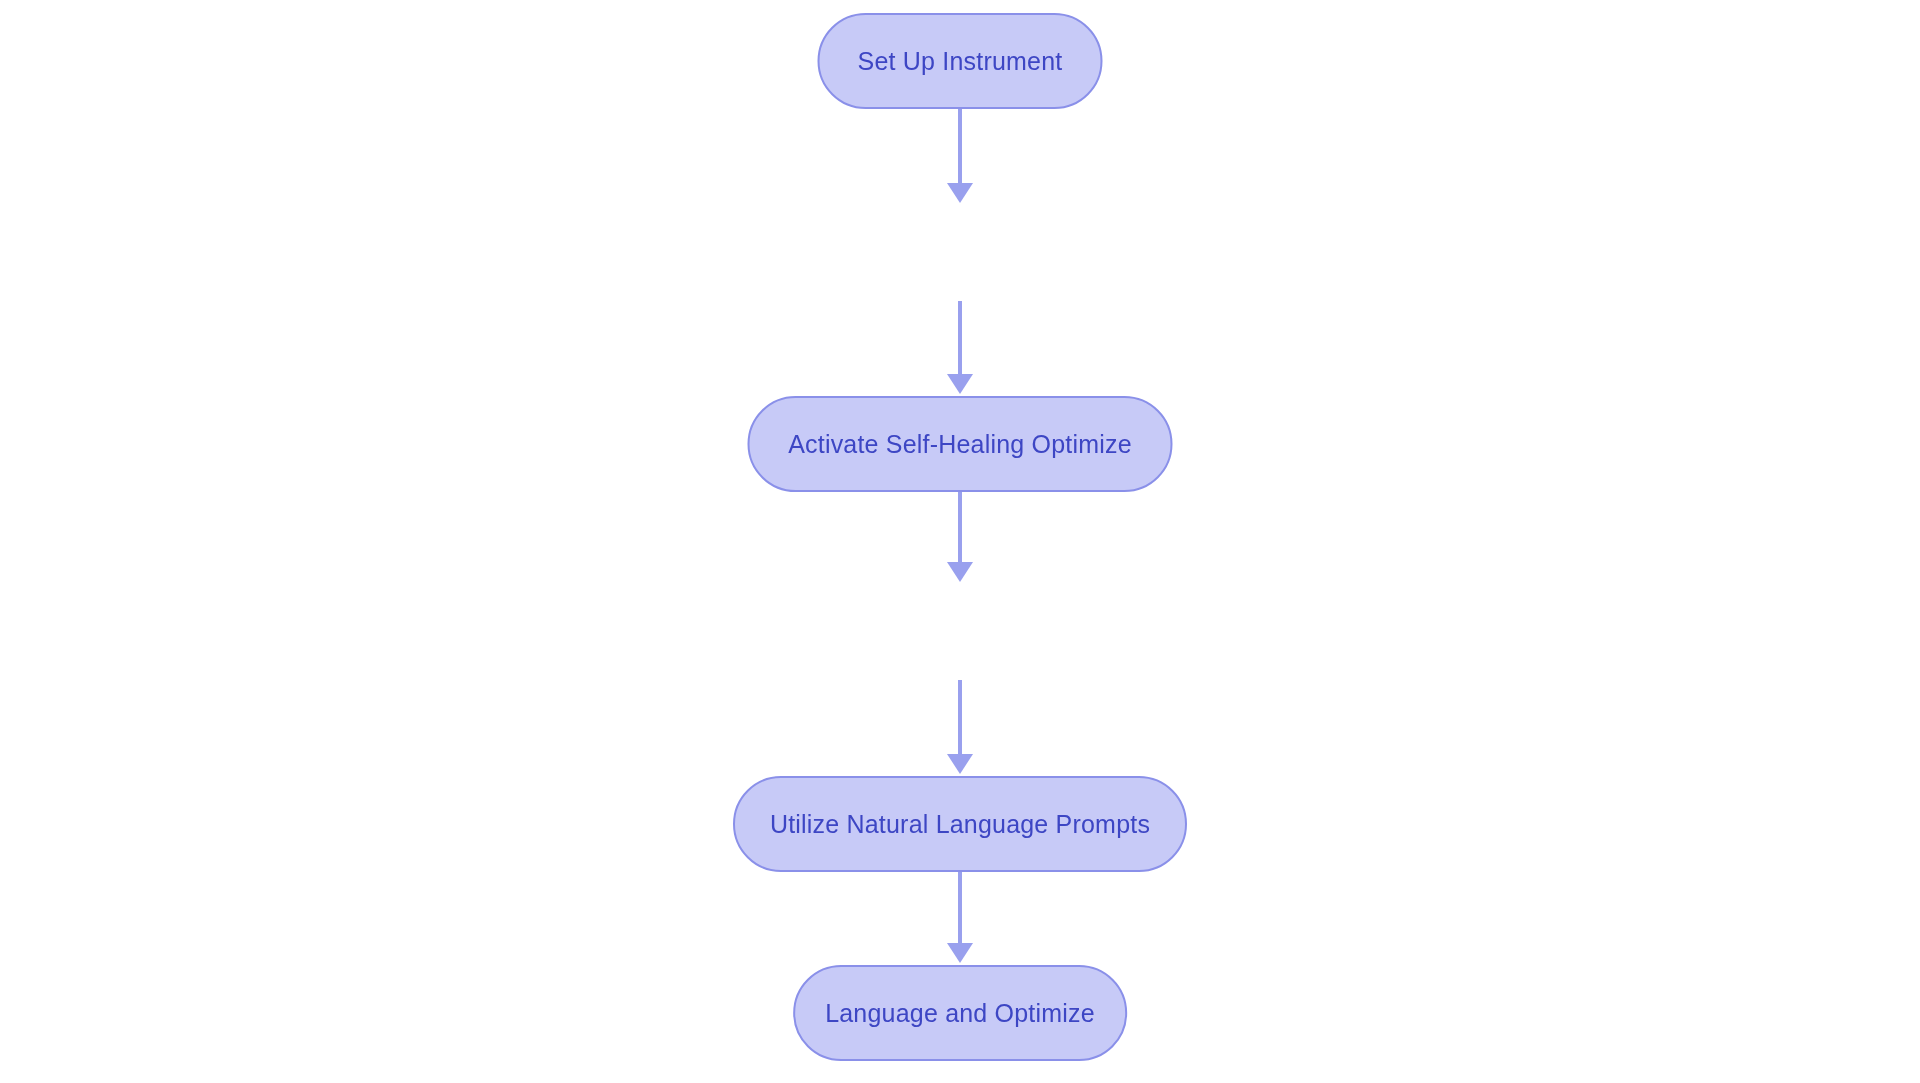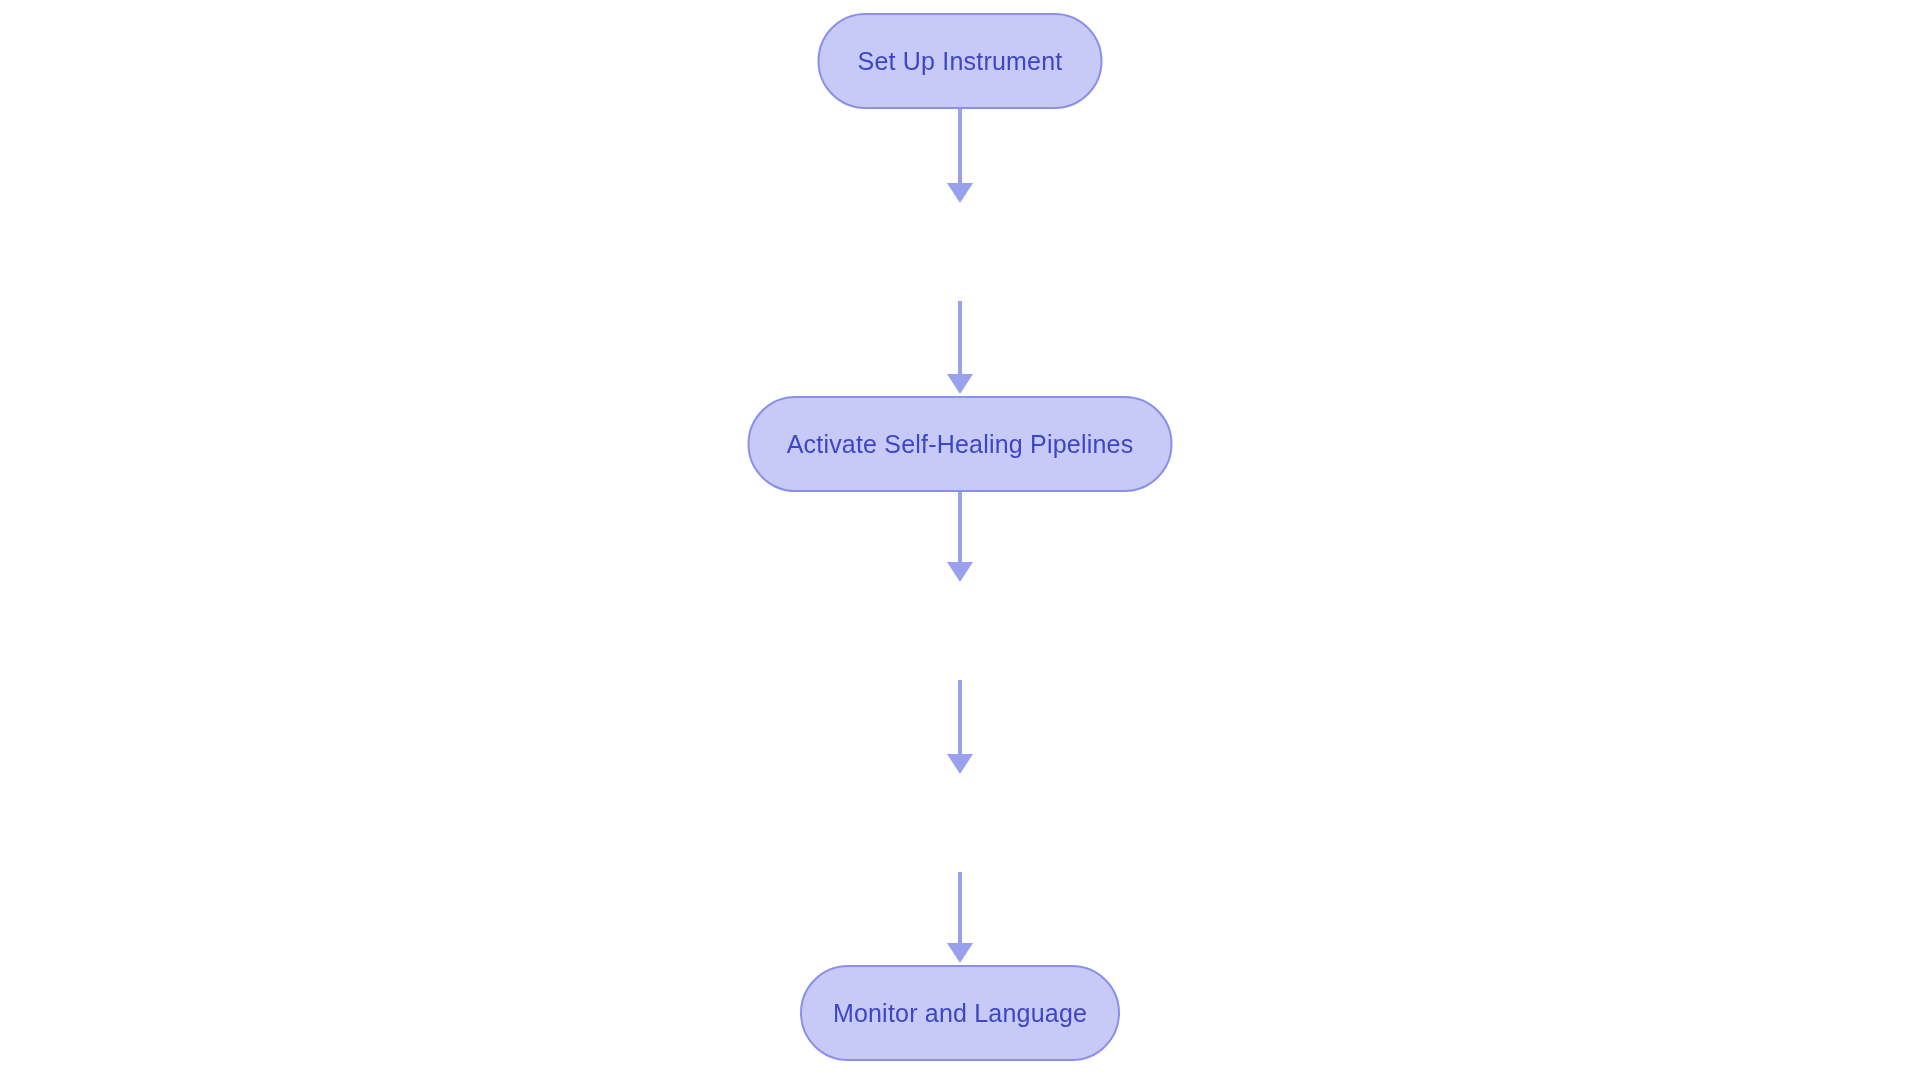--- a/index.html
+++ b/index.html
@@ -79,28 +79,31 @@
   <div class="node n1">
     <span>Set Up Instrument</span>
   </div>
 
   <div class="arrow a1"></div>
 
 
   <div class="arrow a2"></div>
 
   <div class="node n3">
-    <span>Activate Self-Healing Pipelines</span>
+    <span>Activate Self-Healing Optimize</span>
   </div>
 
   <div class="arrow a3"></div>
 
 
   <div class="arrow a4"></div>
 
+  <div class="node n5">
+    <span>Utilize Natural Language Prompts</span>
+  </div>
 
   <div class="arrow a5"></div>
 
   <div class="node n6">
-    <span>Monitor and Language</span>
+    <span>Language and Optimize</span>
   </div>
 
 </div>
 
 </body></html>

